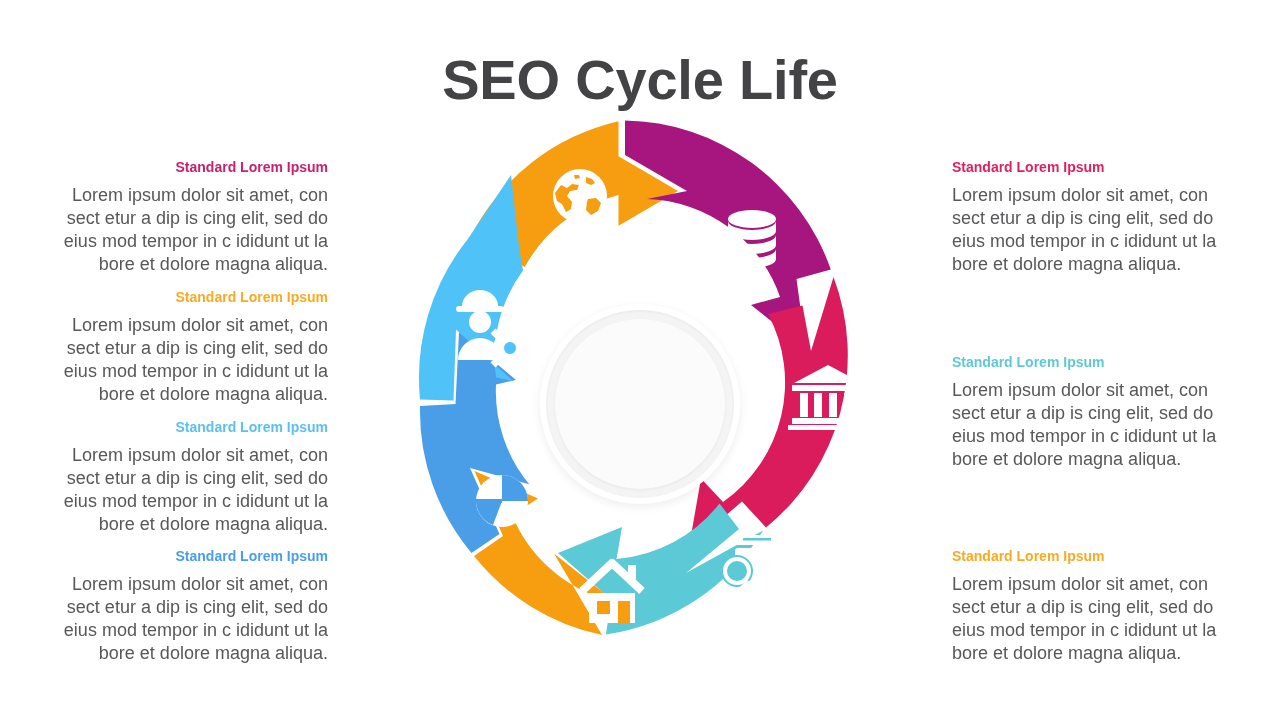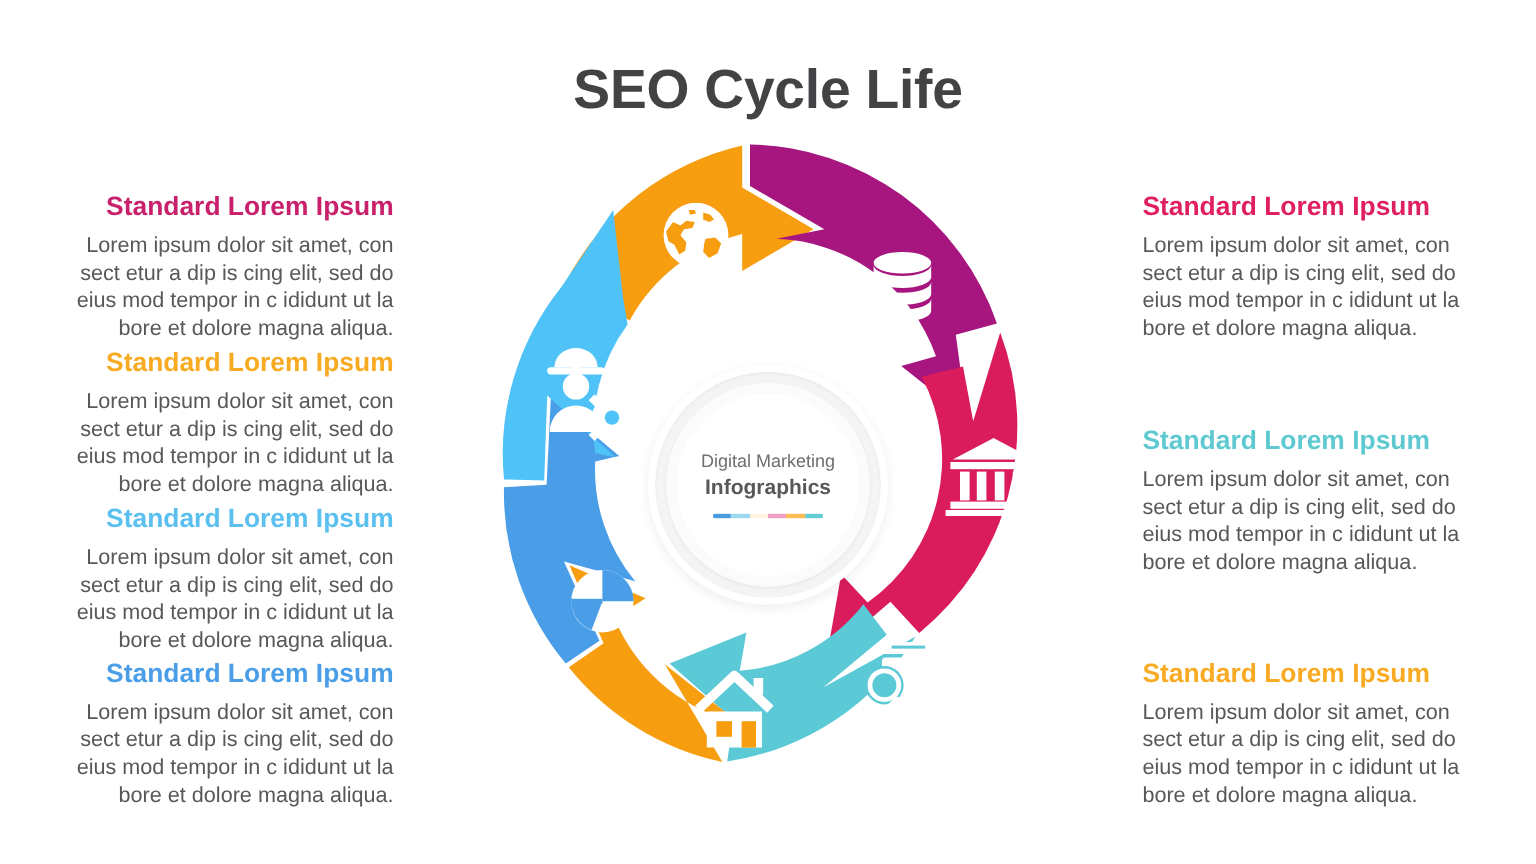--- a/index.html
+++ b/index.html
@@ -17,36 +17,36 @@
     -webkit-font-smoothing: antialiased;
   }
 
   
   .page-title {
     position: absolute;
     top: 47px;
     left: 0;
     width: 1280px;
     text-align: center;
-    font-size: 46px;
+    font-size: 56px;
     font-weight: bold;
     color: #434346;
     letter-spacing: -0.2px;
   }
 
   
   .text-block {
     position: absolute;
     width: 270px;
   }
   .text-block.left  { left: 58px;  text-align: right; }
   .text-block.right { left: 952px; text-align: left;  }
 
   .tb-heading {
-    font-size: 22px;
+    font-size: 14px;
     font-weight: bold;
     margin: 0 0 9px 0;
     line-height: 1.1;
     white-space: nowrap;
   }
   .tb-body {
     font-size: 18px;
     line-height: 1.28;
     color: #58585b;
     margin: 0;
@@ -332,25 +332,13 @@
           </g>
         </g>
       </g>
     </g>
   </svg>
 </div>
 
 <div class="hub">
   <div class="hub-ring1"></div>
   <div class="hub-ring2"></div>
-  <div class="hub-inner">
-    <div class="hub-line1">Digital Marketing</div>
-    <div class="hub-line2">Infographics</div>
-    <div class="hub-bar">
-      <span style="background: rgb(74, 158, 224);"></span>
-      <span style="background: rgb(158, 216, 239);"></span>
-      <span style="background: rgb(253, 243, 222);"></span>
-      <span style="background: rgb(239, 160, 194);"></span>
-      <span style="background: rgb(251, 189, 86);"></span>
-      <span style="background: rgb(99, 205, 212);"></span>
-    </div>
-  </div>
 </div>
 
 </body></html>

